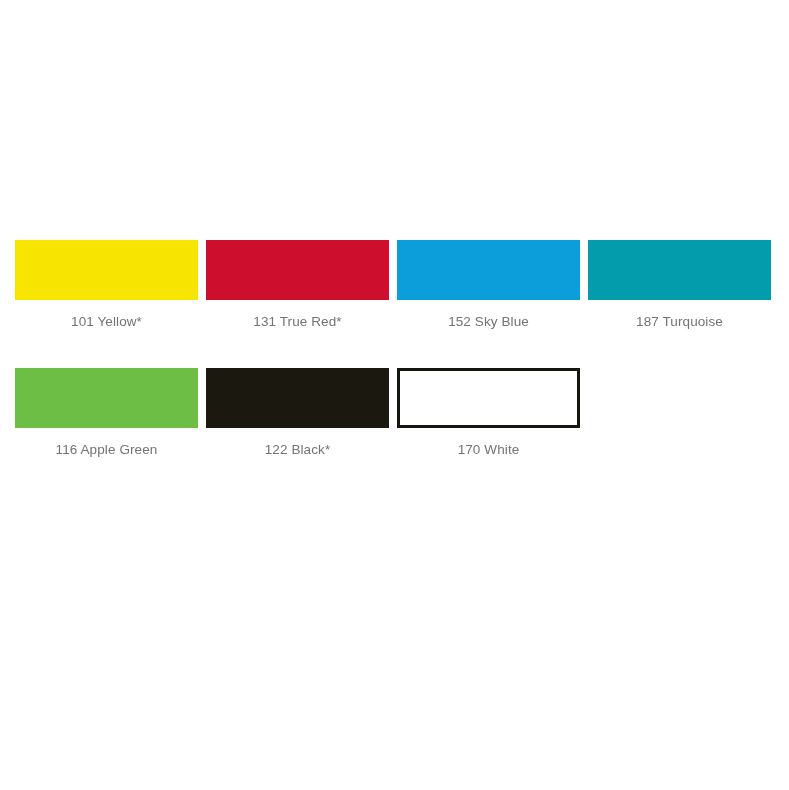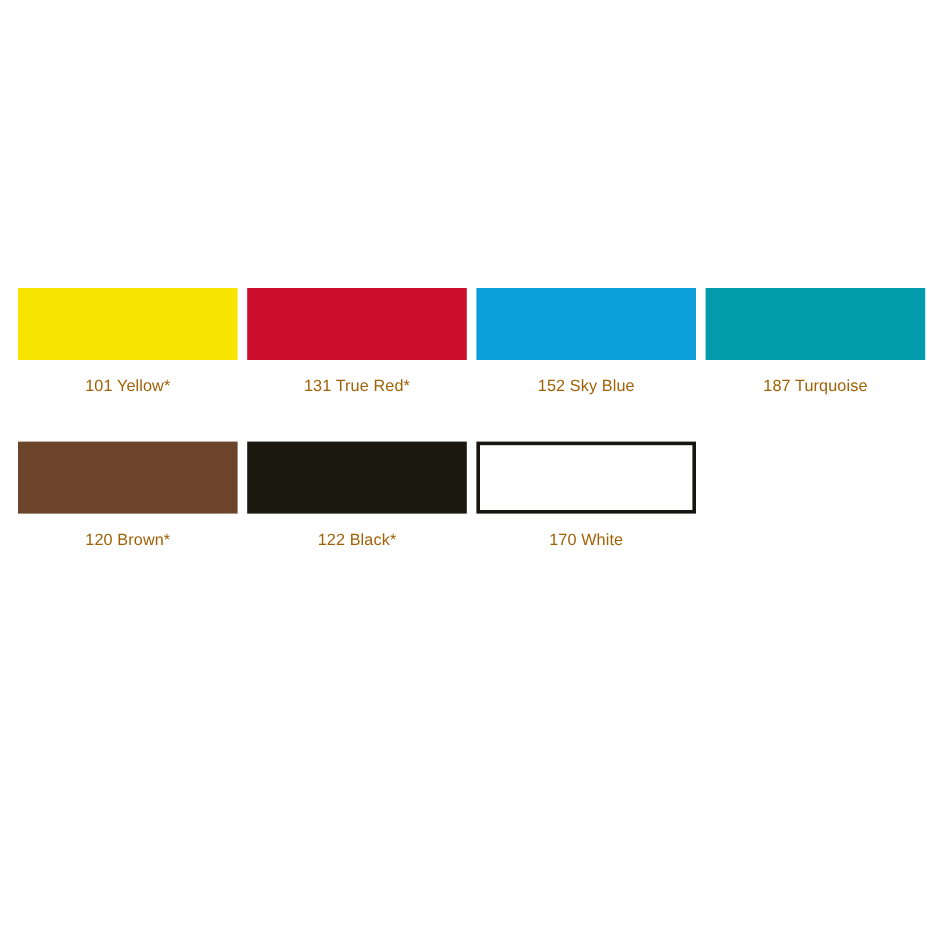--- a/index.html
+++ b/index.html
@@ -51,21 +51,21 @@
 
   .swatch-chip.bordered {
     border: 3px solid #17150f;
   }
 
   .swatch-label {
     margin-top: 14px;
     font-family: "Liberation Sans", sans-serif;
     font-size: 13.5px;
     line-height: 16px;
-    color: #a16207;
+    color: #737373;
     text-align: center;
     letter-spacing: 0.1px;
     white-space: nowrap;
   }
 </style>
 </head>
 <body>
 
 <div id="swatch-board">
   <div class="swatch-grid">
@@ -79,22 +79,22 @@
       </div>
       <div class="swatch-cell">
         <div class="swatch-chip" style="background-color: rgb(12, 157, 219);"></div>
         <div class="swatch-label">152 Sky Blue</div>
       </div>
       <div class="swatch-cell">
         <div class="swatch-chip" style="background-color: rgb(3, 156, 172);"></div>
         <div class="swatch-label">187 Turquoise</div>
       </div>
       <div class="swatch-cell">
-        <div class="swatch-chip" style="background-color: rgb(107, 68, 41);"></div>
-        <div class="swatch-label">120 Brown*</div>
+        <div class="swatch-chip" style="background-color: rgb(108, 190, 69);"></div>
+        <div class="swatch-label">116 Apple Green</div>
       </div>
       <div class="swatch-cell">
         <div class="swatch-chip" style="background-color: rgb(26, 24, 15);"></div>
         <div class="swatch-label">122 Black*</div>
       </div>
       <div class="swatch-cell">
         <div class="swatch-chip bordered" style="background-color: rgb(255, 255, 255); border-color: rgb(23, 21, 15);"></div>
         <div class="swatch-label">170 White</div>
       </div>
     </div>

